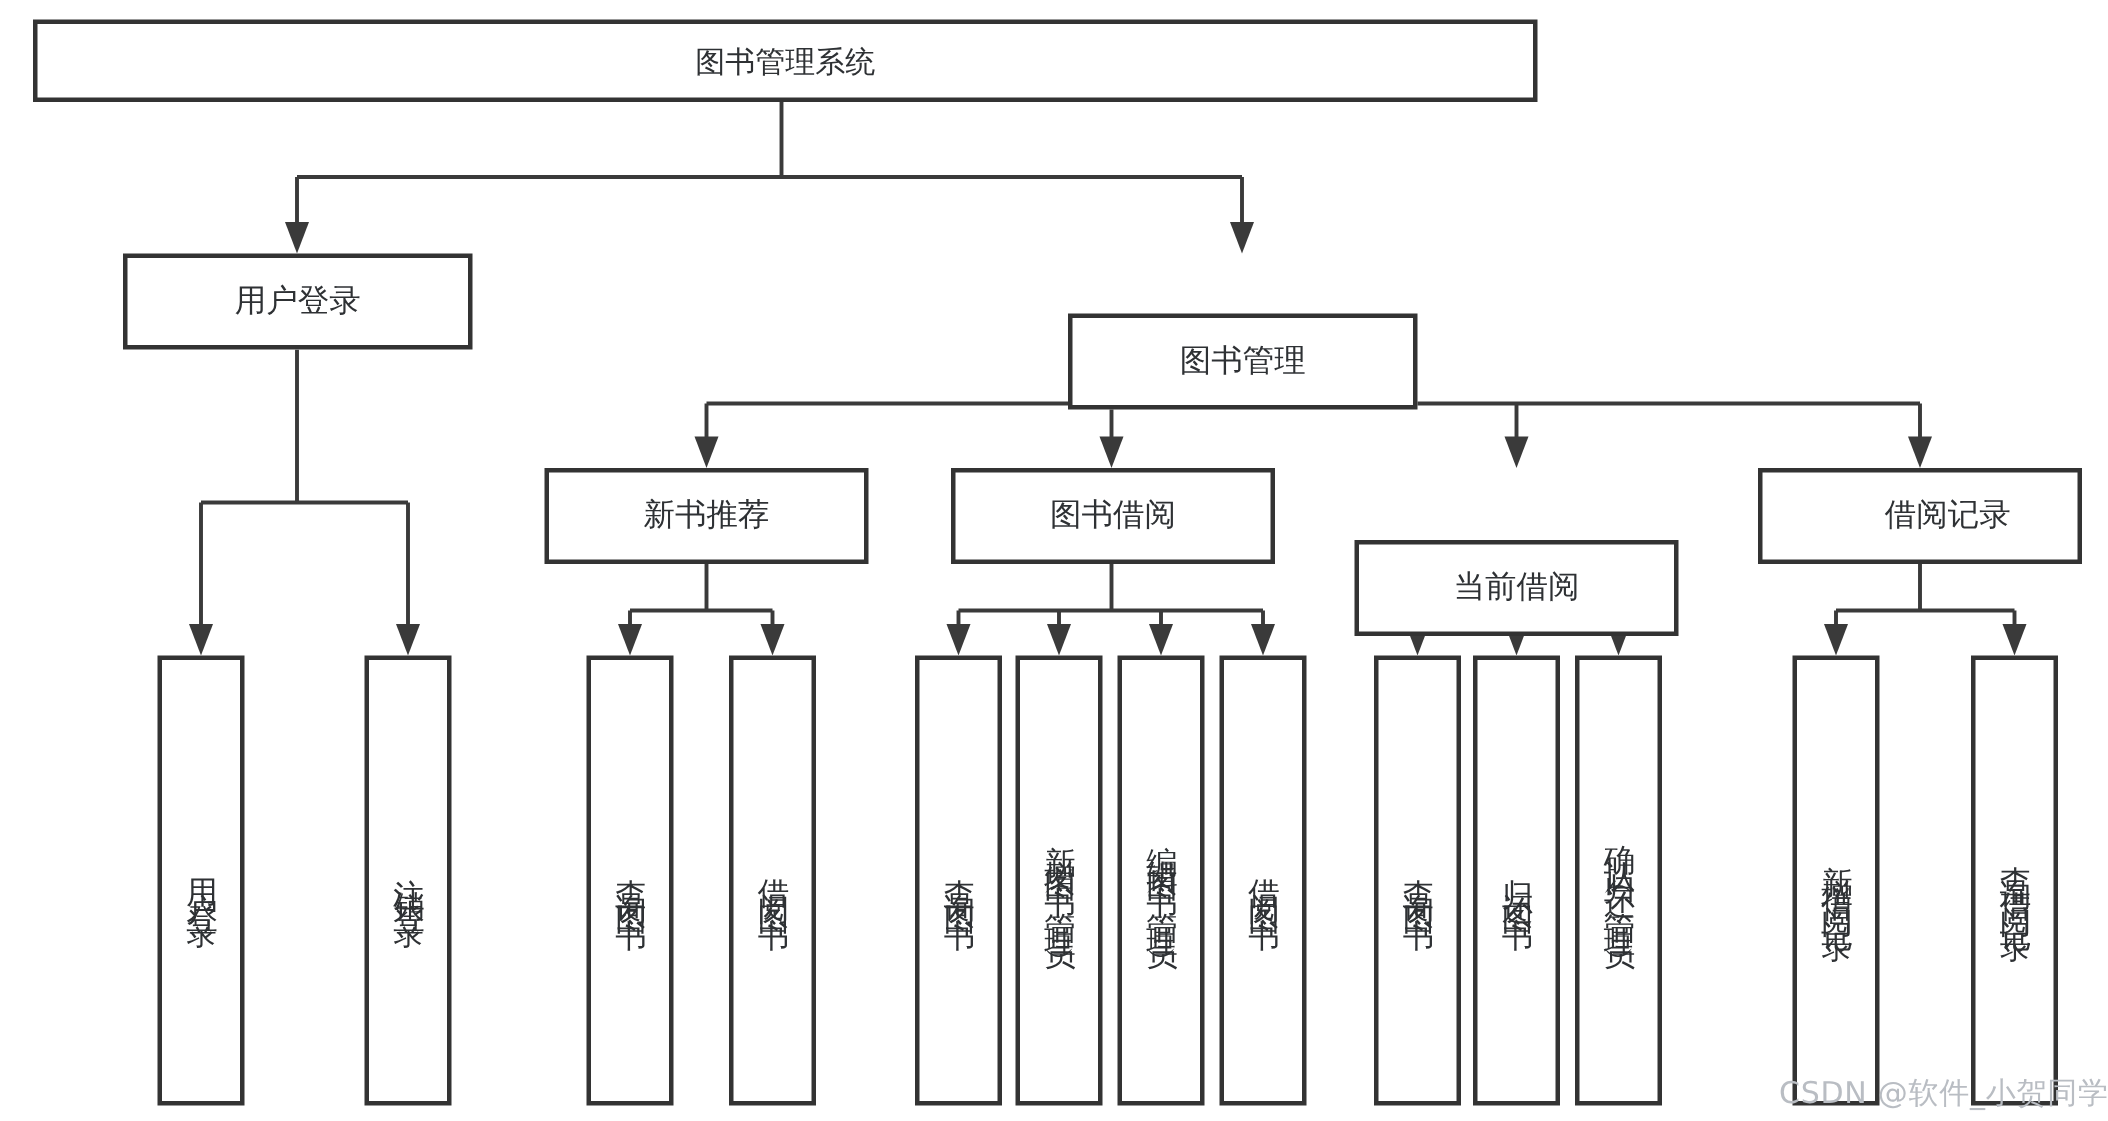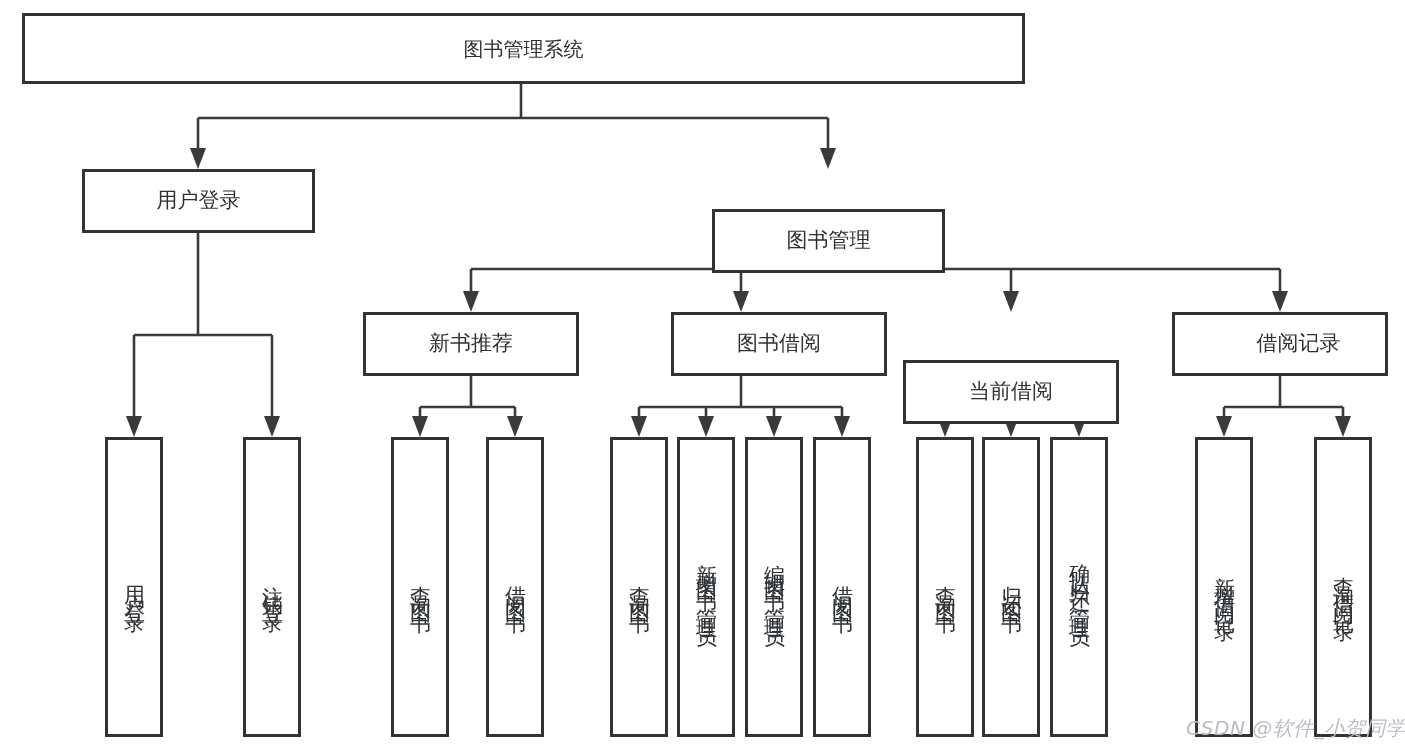--- a/index.html
+++ b/index.html
@@ -25,27 +25,27 @@
     background: #ffffff;
     display: flex;
     align-items: center;
     justify-content: center;
     text-align: center;
     z-index: 1;
     font-size: 21px;
     line-height: 1.2;
     white-space: nowrap;
   }
-  .node.root  { left: 22px;  top: 13px;  width: 1003px; height: 71px; font-size: 20px; }
+  .node.root  { left: 22px;  top: 13px;  width: 1003px; height: 55px; font-size: 20px; }
   .node.lvl2  { top: 169px; width: 233px; height: 64px; }
   .n-user-login { left: 82px; }
   .n-book-mgmt  { left: 712px; margin-top: 40px; }
   .node.lvl3  { top: 312px; width: 216px; height: 64px; text-align: center; }
   .n-nbr { left: 363px; }
-  .n-bb  { left: 671px; }
+  .n-bb  { left: 634px; }
   .n-cb  { left: 903px; margin-top: 48px; }
   .n-br  { left: 1172px; padding-left: 37px; }
   .node.leaf {
     top: 437px;
     width: 58px;
     height: 300px;
     writing-mode: vertical-rl;
     text-orientation: mixed;
     letter-spacing: 9px;
     font-size: 21px;
@@ -65,21 +65,20 @@
   .l-13 { left: 1314px; }
   #watermark {
     position: absolute;
     left: 1186px;
     top: 715px;
     z-index: 5;
     font-size: 20px;
     color: #b9bdc3;
     white-space: nowrap;
     letter-spacing: 0.5px;
-    font-style: italic;
   }
 </style>
 </head>
 <body>
 
 <div id="canvas">
 
   <svg id="connector-svg" viewBox="0 0 1405 747" xmlns="http://www.w3.org/2000/svg">
     <g stroke="#3a3a3a" stroke-width="2.6" fill="none">
       <path d="M521 68 V118 M198 118 H828 M198 118 V150 M828 118 V150"></path>

